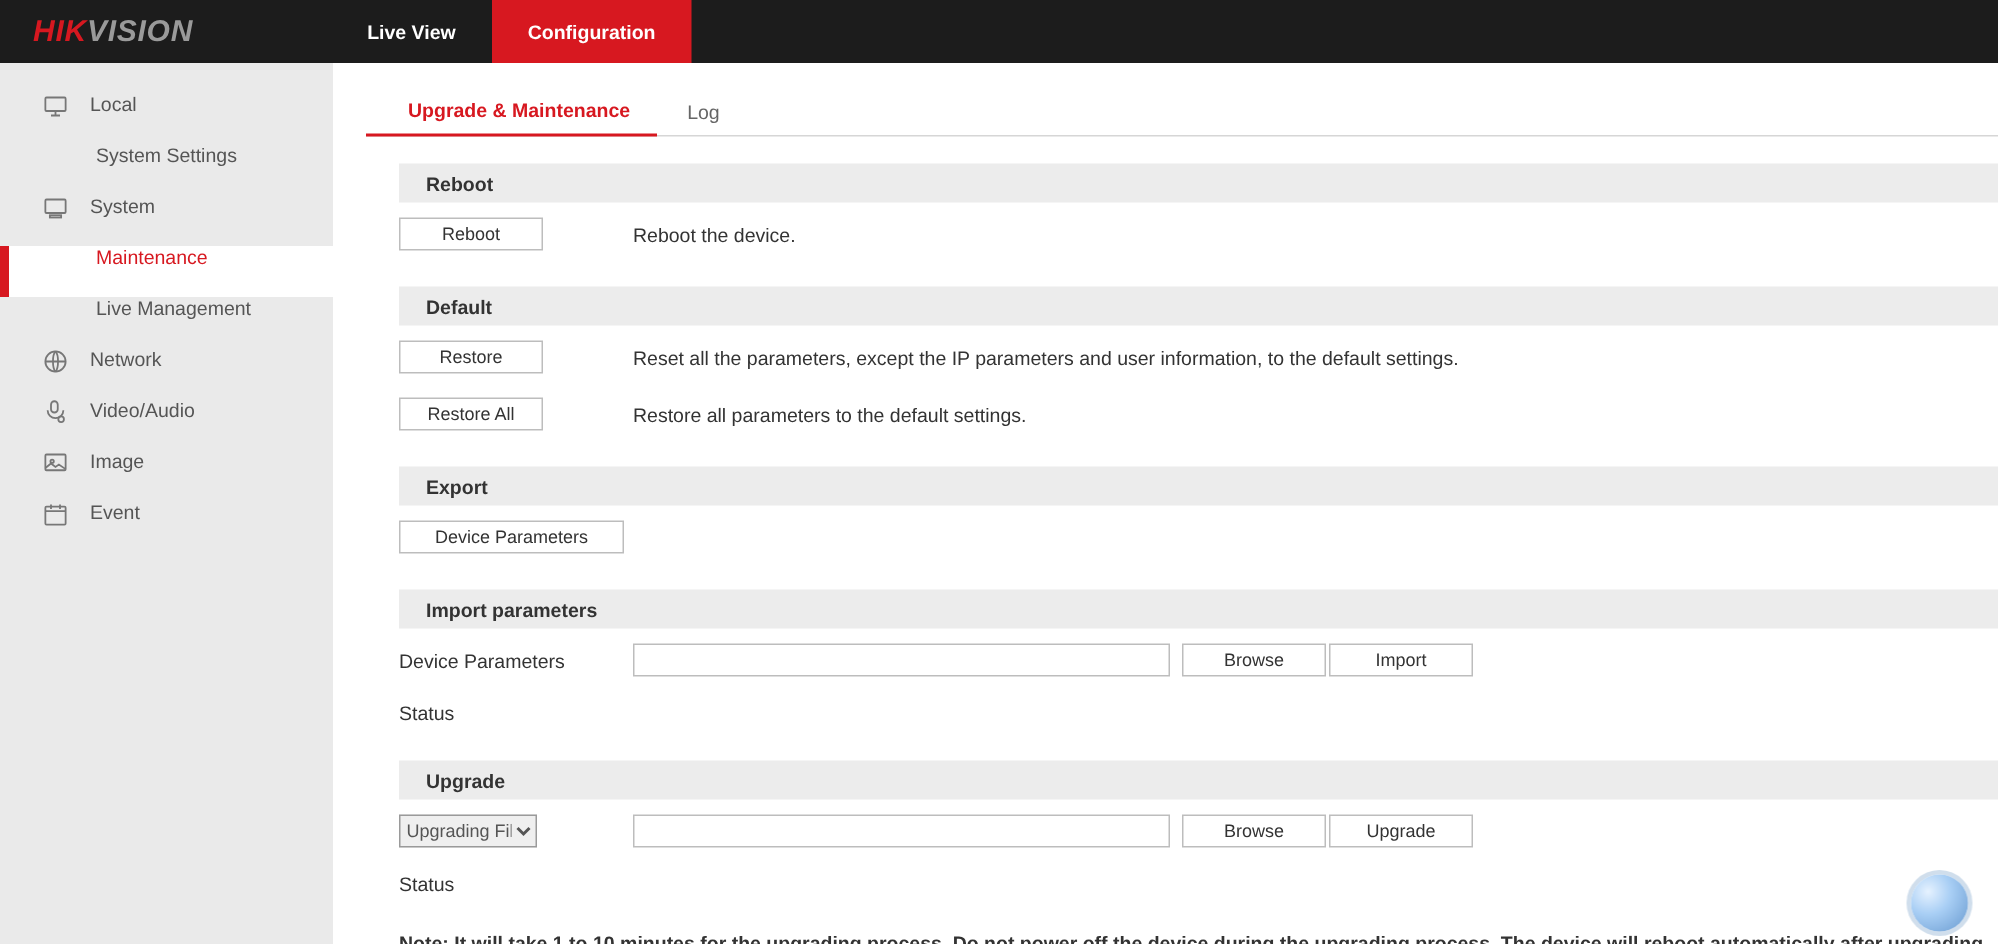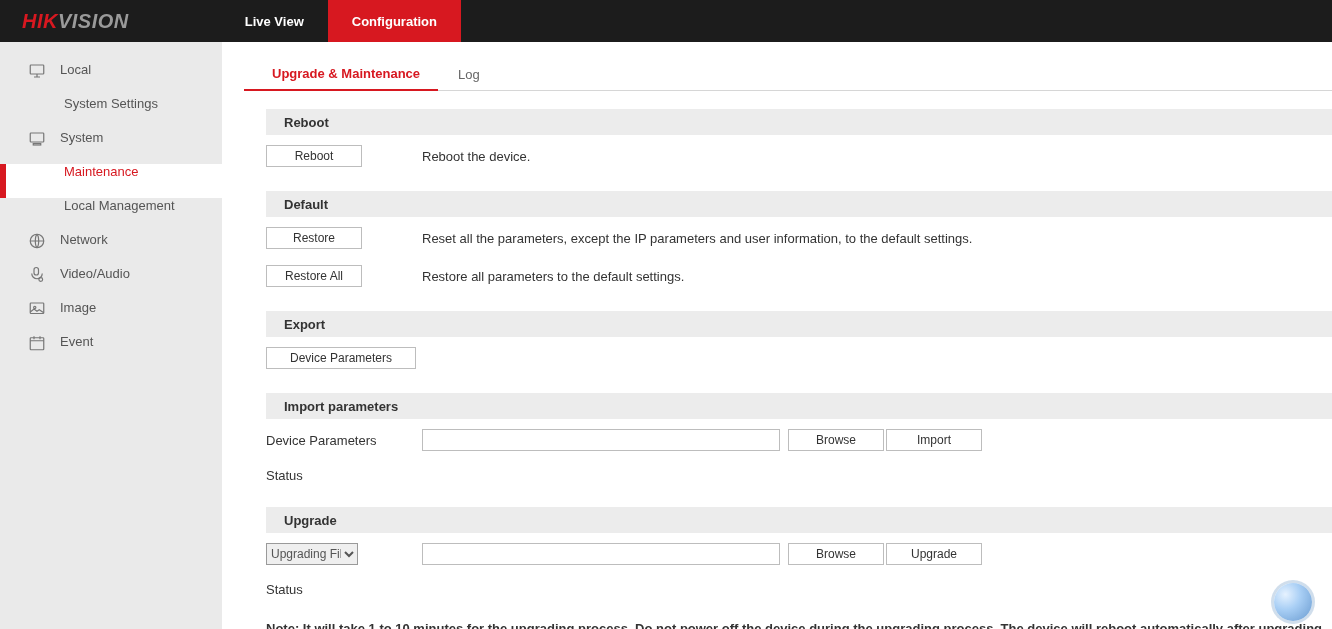--- a/index.html
+++ b/index.html
@@ -86,21 +86,21 @@
             <rect x="3" y="4" width="18" height="12" rx="1"></rect>
             <rect x="7" y="18" width="10" height="2"></rect>
           </svg>
       </span>
       <span>System</span>
     </div>
     <div class="side-item side-sub active">
       <span>Maintenance</span>
     </div>
     <div class="side-item side-sub">
-      <span>Local Management</span>
+      <span>Live Management</span>
     </div>
     <div class="side-item">
       <span class="side-icon">
         <svg width="18" height="18" viewBox="0 0 24 24">
             <circle cx="12" cy="12" r="9"></circle>
             <path d="M3 12h18M12 3c3 3 3 15 0 18M12 3c-3 3-3 15 0 18"></path>
           </svg>
       </span>
       <span>Network</span>
     </div>

